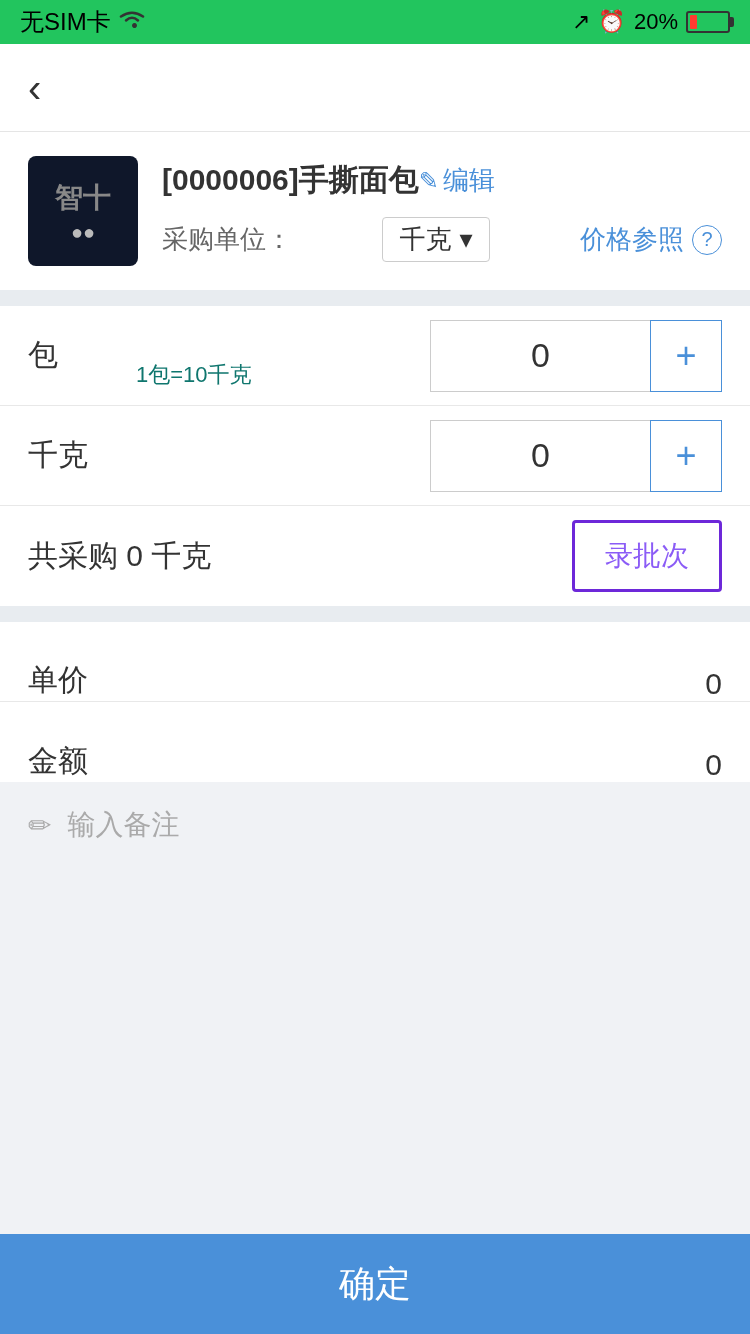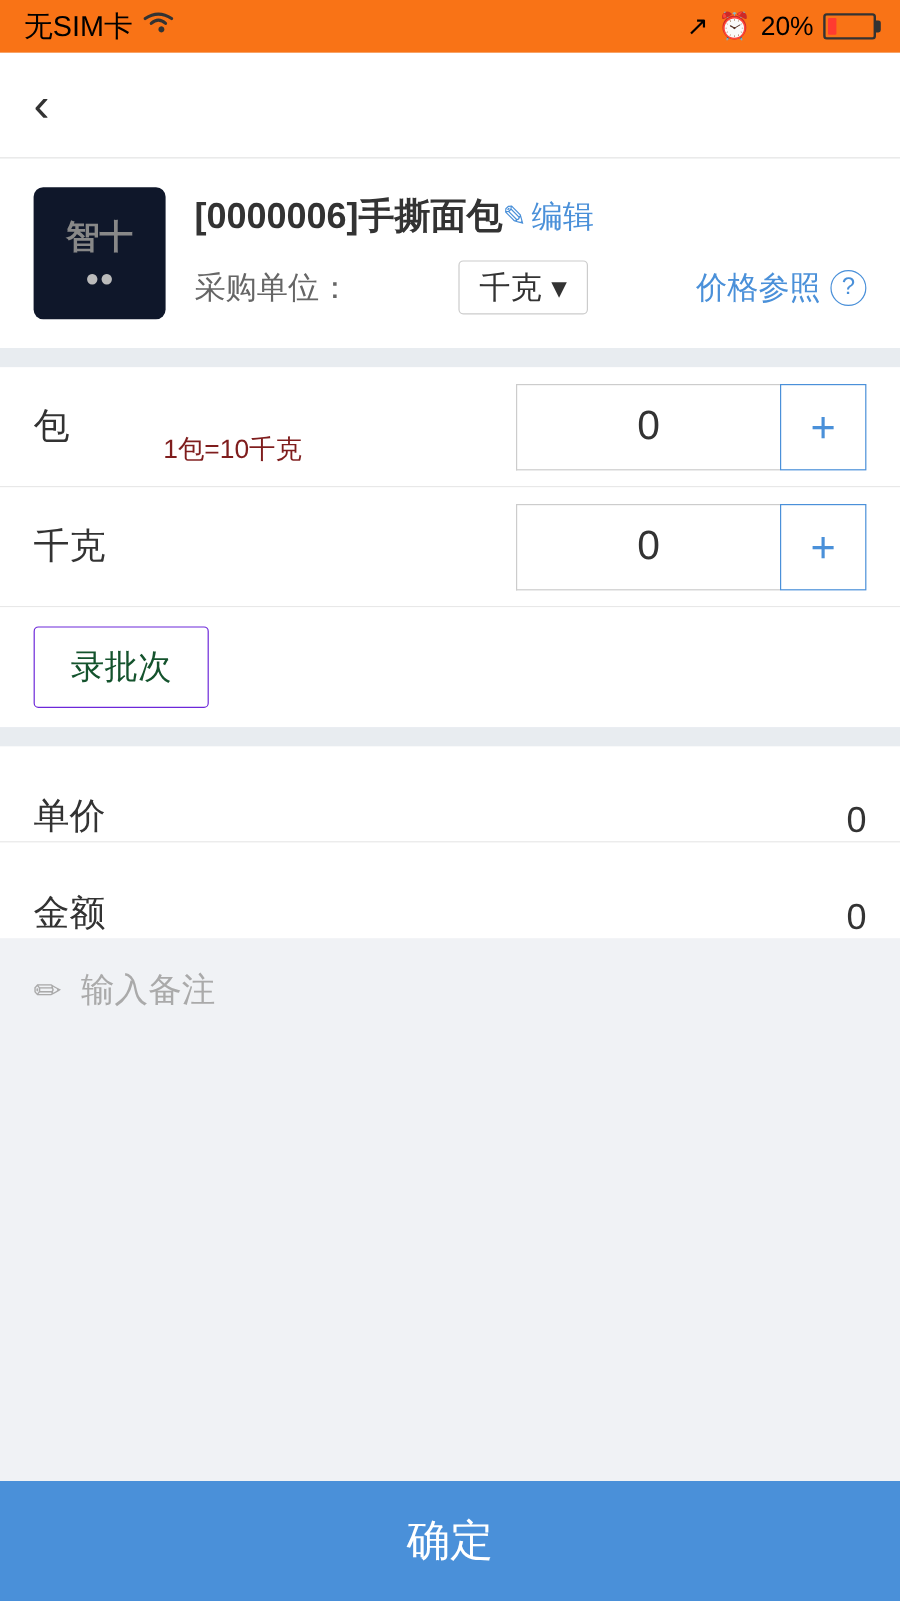--- a/index.html
+++ b/index.html
@@ -8,21 +8,21 @@
       width: 750px;
       min-height: 1334px;
       font-family: -apple-system, "PingFang SC", "Helvetica Neue", sans-serif;
       background: #f0f2f5;
       font-size: 28px;
     }
 
     
     .status-bar {
       height: 44px;
-      background: #f97316;
+      background: #22c55e;
       display: flex;
       align-items: center;
       justify-content: space-between;
       padding: 0 20px;
       font-size: 24px;
       font-weight: 500;
     }
     .status-left { display: flex; align-items: center; gap: 8px; }
     .status-center { font-size: 28px; font-weight: 600; }
     .status-right { display: flex; align-items: center; gap: 8px; font-size: 22px; }
@@ -123,21 +123,21 @@
     .input-row {
       display: flex; align-items: center;
       padding: 0 28px;
       height: 100px;
       border-bottom: 1px solid #e8e8e8;
     }
     .input-row-label {
       font-size: 30px; color: #333; min-width: 100px;
     }
     .input-row-sublabel {
-      font-size: 22px; color: #7f1d1d; margin-left: 8px; flex: 1; margin-top: 38px;
+      font-size: 22px; color: #0f766e; margin-left: 8px; flex: 1; margin-top: 38px;
     }
     .input-row-right {
       display: flex; align-items: center; gap: 0;
       margin-left: auto;
     }
     .qty-input {
       width: 220px; height: 72px;
       border: 1px solid #ccc; border-right: none;
       text-align: center; font-size: 34px; color: #333;
       background: #fff;
@@ -157,24 +157,24 @@
     .summary-row {
       display: flex; align-items: center; justify-content: space-between;
       padding: 0 28px;
       height: 100px;
       background: #fff;
     }
     .summary-text {
       font-size: 30px; color: #333;
     }
     .record-btn {
-      border: 1px solid #6d28d9;
+      border: 3px solid #6d28d9;
       background: #fff;
       padding: 14px 30px;
-      font-size: 28px; color: #14532d;
+      font-size: 28px; color: #8b5cf6;
       border-radius: 4px;
       cursor: pointer;
     }
 
     
     .info-section { background: #fff; margin-top: 0; }
     .info-row {
       display: flex; align-items: flex-end; justify-content: space-between;
       padding: 0 28px;
       height: 80px;
@@ -287,20 +287,21 @@
     <span class="input-row-sublabel"></span>
     <div class="input-row-right">
       <input class="qty-input" type="text" value="0" style="">
       <div class="plus-btn">+</div>
     </div>
   </div>
 
 </div>
 
 <div class="summary-row">
+  <span class="summary-text">共采购 0 千克</span>
   <button class="record-btn">录批次</button>
 </div>
 
 <div class="section-divider"></div>
 
 <div class="info-section">
   <div class="info-row">
     <span class="info-label">单价</span>
     <span class="info-value">0</span>
   </div>

